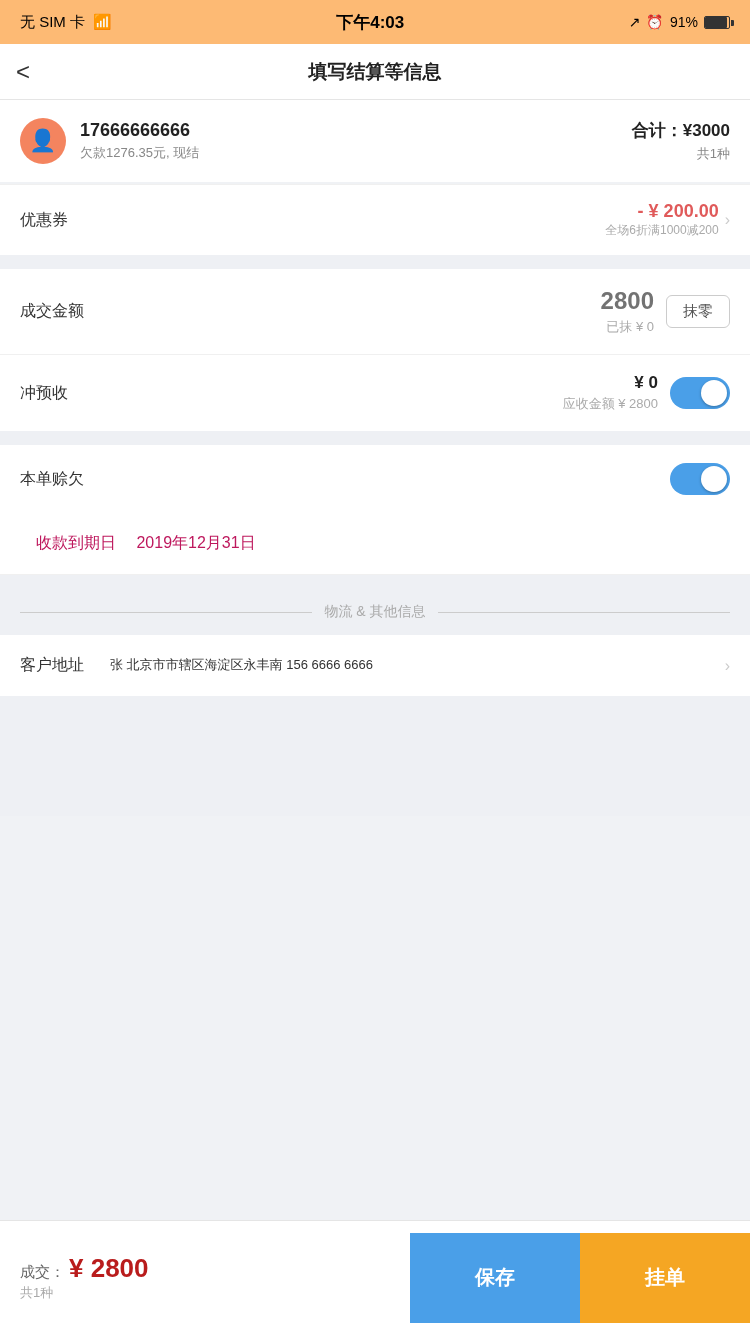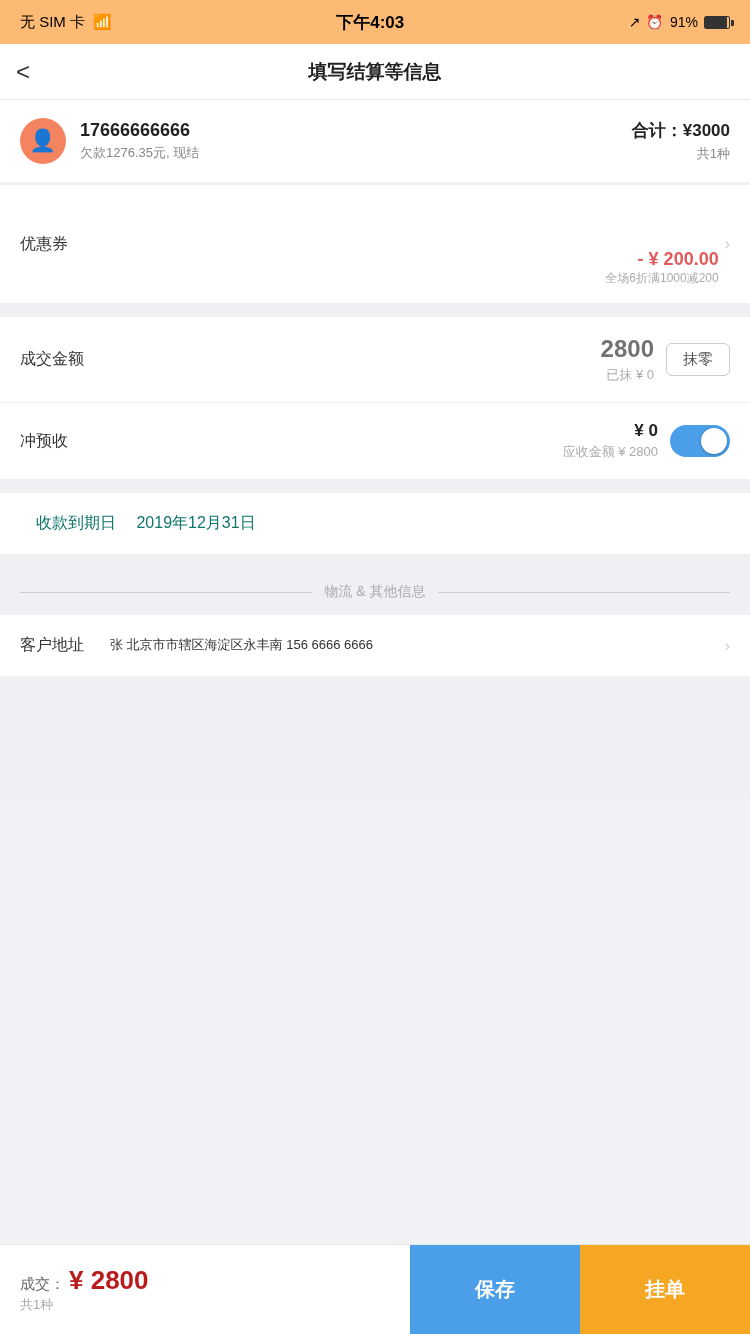--- a/index.html
+++ b/index.html
@@ -89,21 +89,21 @@
     .coupon-row {
       background: #fff;
       padding: 16px 20px;
       display: flex;
       align-items: center;
       justify-content: space-between;
       border-top: 1px solid #f0f0f0;
     }
     .coupon-label { font-size: 16px; color: #333; }
     .coupon-right { display: flex; align-items: center; gap: 6px; }
-    .coupon-amount { font-size: 18px; font-weight: 600; color: #e05a5a; margin-top: 48px; }
+    .coupon-amount { font-size: 18px; font-weight: 600; color: #e05a5a; }
     .coupon-desc { font-size: 12px; color: #aaa; text-align: right; }
     .chevron { font-size: 16px; color: #ccc; }
 
     
     .section-divider { height: 14px; background: #eef0f4; }
 
     
     .form-section { background: #fff; }
     .form-row {
       padding: 18px 20px;
@@ -144,21 +144,21 @@
       background: white; border-radius: 50%;
       box-shadow: 0 1px 3px rgba(0,0,0,0.3);
     }
 
     
     .due-row {
       background: #fff;
       padding: 20px 20px;
       border-bottom: 1px solid #f0f0f0;
     }
-    .due-content { font-size: 16px; color: #0f766e; }
+    .due-content { font-size: 16px; color: #be185d; }
     .due-content span { margin-left: 16px; }
 
     
     .section-header {
       background: #eef0f4;
       padding: 14px 20px;
       text-align: left;
       position: relative;
     }
     .section-header-line {
@@ -190,21 +190,21 @@
     .address-chevron { font-size: 16px; color: #ccc; align-self: center; }
 
     
     .bottom-spacer { height: 120px; background: #eef0f4; }
 
     
     .footer {
       position: fixed;
       bottom: 0; left: 0;
       width: 750px;
-      height: 90px;
+      height: 114px;
       background: #fff;
       display: flex;
       align-items: center;
       border-top: 1px solid #e5e5e5;
     }
     .footer-info {
       flex: 1;
       padding: 0 20px;
     }
     .footer-deal { font-size: 15px; color: #666; }
@@ -299,20 +299,28 @@
           <div class="chong-amount">¥ 0</div>
           <div class="chong-desc">应收金额 ¥ 2800</div>
         </div>
         <div class="toggle"></div>
       </div>
     </div>
   </div>
 
   <div class="section-divider"></div>
 
+  <div class="form-section">
+    <div class="form-row">
+      <span class="row-label">本单赊欠</span>
+      <div class="row-right">
+        <div class="toggle"></div>
+      </div>
+    </div>
+  </div>
 
   <div class="due-row">
     <div class="due-content">
       <span>收款到期日</span>
       <span>2019年12月31日</span>
     </div>
   </div>
 
   <div class="section-divider"></div>
 

